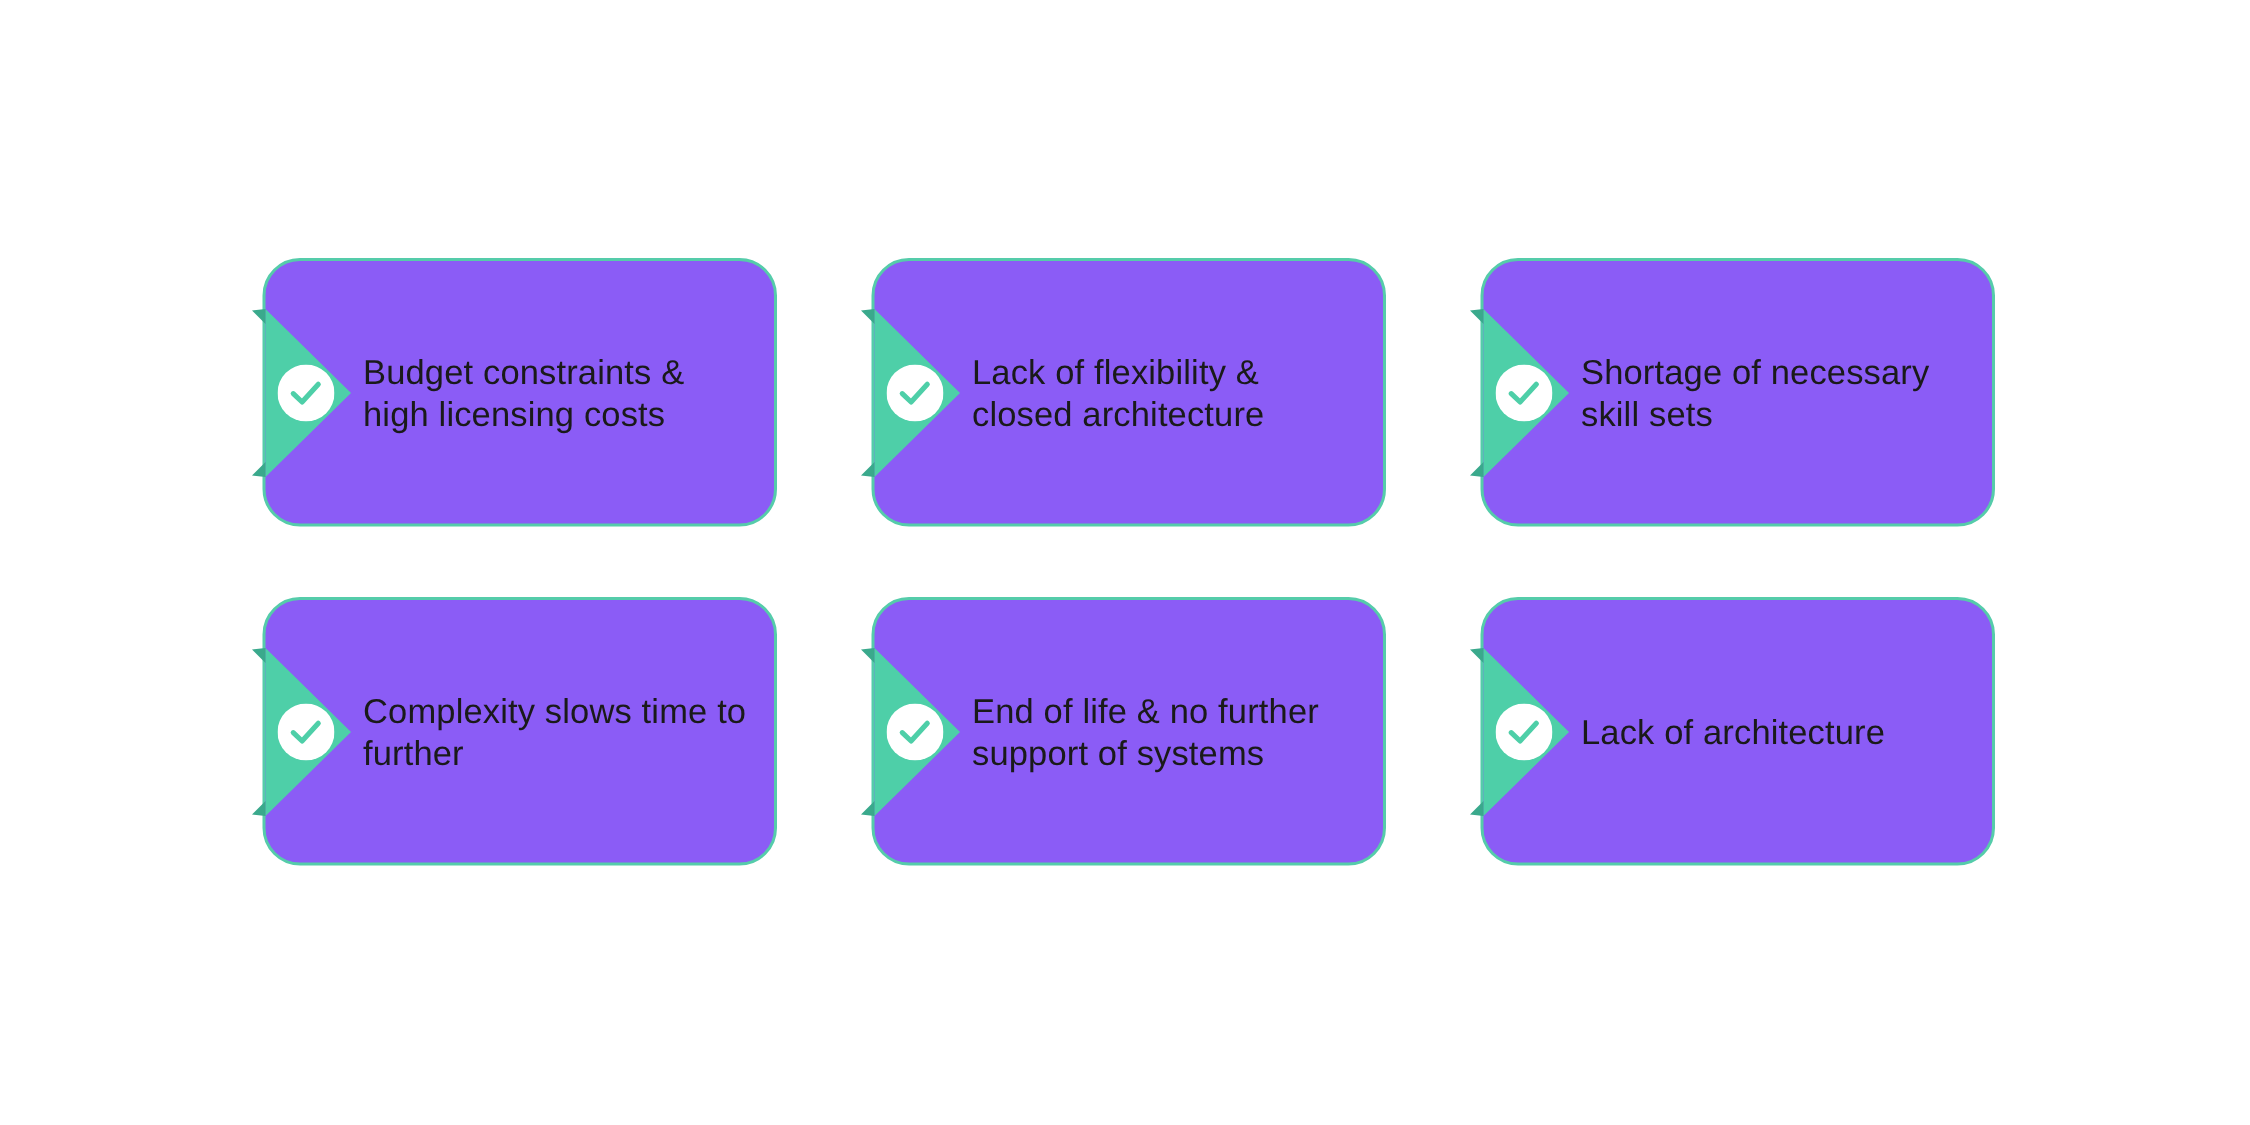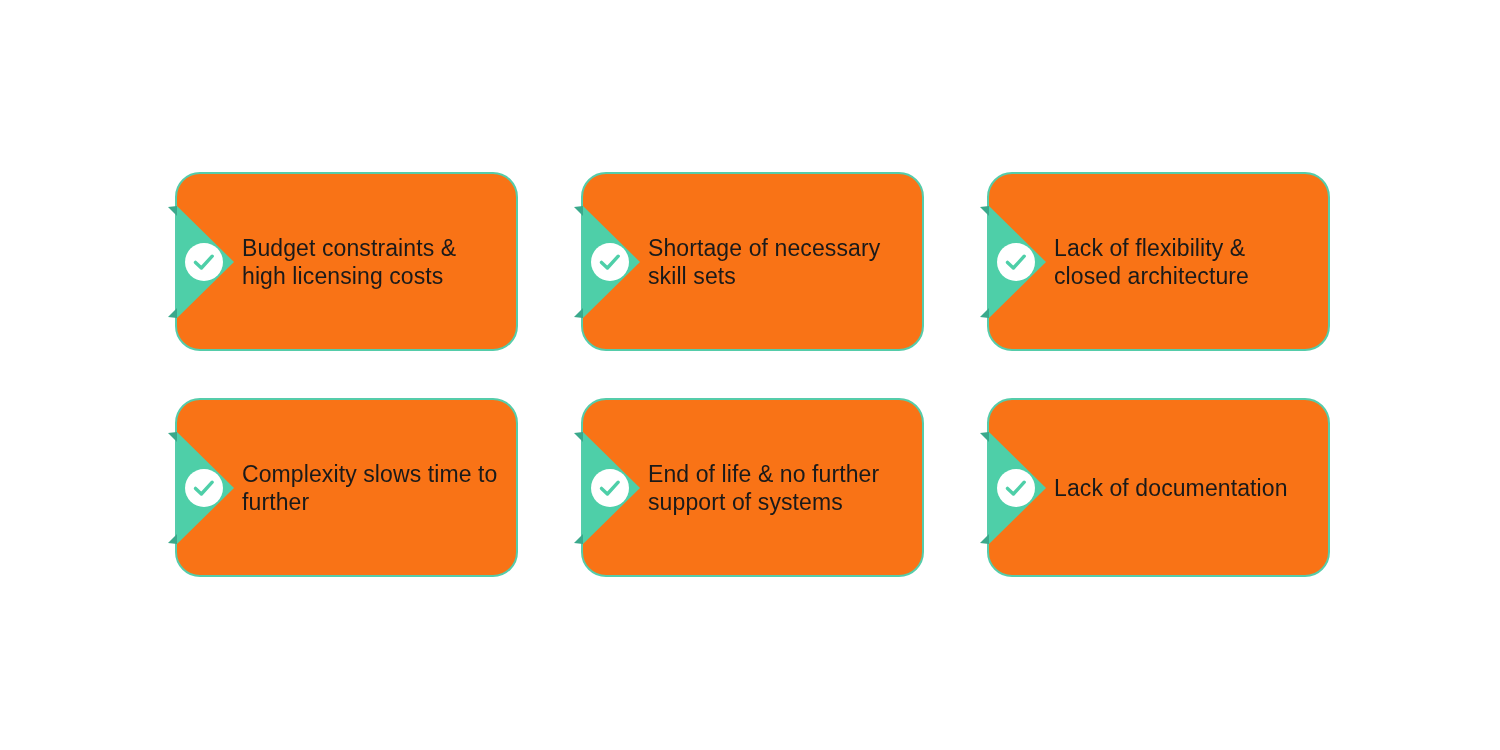--- a/index.html
+++ b/index.html
@@ -34,21 +34,21 @@
     grid-template-rows: repeat(2, 179px);
     column-gap: 63px;
     row-gap: 47px;
   }
 
   .card {
     position: relative;
     width: 343px;
     height: 179px;
     box-sizing: border-box;
-    background: #f97316;
+    background: #8b5cf6;
     border: 2px solid #55ccaa;
     border-radius: 25px;
   }
 
   
   .ribbon {
     position: absolute;
     left: -9px;
     top: 50%;
     transform: translateY(-50%);
@@ -123,54 +123,54 @@
           <polygon points="0,1 9,0 9,10" fill="#3aa98c"></polygon>
           <polygon points="0,111 9,112 9,102" fill="#3aa98c"></polygon>
         </svg>
       </div>
       <div class="check-badge">
         <svg viewBox="0 0 38 38" xmlns="http://www.w3.org/2000/svg" aria-hidden="true">
           <circle cx="19" cy="19" r="19" fill="#ffffff"></circle>
           <path d="M10.5 19.4 L16.4 25 L27.2 13.2" fill="none" stroke="#4ecfa8" stroke-width="3.4" stroke-linecap="round" stroke-linejoin="round"></path>
         </svg>
       </div>
+      <div class="card-text">Lack of flexibility &amp; closed architecture</div>
+    </div>
+
+    <div class="card">
+      <div class="ribbon">
+        <svg viewBox="0 0 66 112" xmlns="http://www.w3.org/2000/svg" aria-hidden="true">
+          <polygon points="9,0 9,112 66,56" fill="#4ecfa8"></polygon>
+          <polygon points="0,1 9,0 9,10" fill="#3aa98c"></polygon>
+          <polygon points="0,111 9,112 9,102" fill="#3aa98c"></polygon>
+        </svg>
+      </div>
+      <div class="check-badge">
+        <svg viewBox="0 0 38 38" xmlns="http://www.w3.org/2000/svg" aria-hidden="true">
+          <circle cx="19" cy="19" r="19" fill="#ffffff"></circle>
+          <path d="M10.5 19.4 L16.4 25 L27.2 13.2" fill="none" stroke="#4ecfa8" stroke-width="3.4" stroke-linecap="round" stroke-linejoin="round"></path>
+        </svg>
+      </div>
       <div class="card-text">Shortage of necessary skill sets</div>
     </div>
 
     <div class="card">
       <div class="ribbon">
         <svg viewBox="0 0 66 112" xmlns="http://www.w3.org/2000/svg" aria-hidden="true">
           <polygon points="9,0 9,112 66,56" fill="#4ecfa8"></polygon>
           <polygon points="0,1 9,0 9,10" fill="#3aa98c"></polygon>
           <polygon points="0,111 9,112 9,102" fill="#3aa98c"></polygon>
         </svg>
       </div>
       <div class="check-badge">
         <svg viewBox="0 0 38 38" xmlns="http://www.w3.org/2000/svg" aria-hidden="true">
           <circle cx="19" cy="19" r="19" fill="#ffffff"></circle>
           <path d="M10.5 19.4 L16.4 25 L27.2 13.2" fill="none" stroke="#4ecfa8" stroke-width="3.4" stroke-linecap="round" stroke-linejoin="round"></path>
         </svg>
       </div>
-      <div class="card-text">Lack of flexibility &amp; closed architecture</div>
-    </div>
-
-    <div class="card">
-      <div class="ribbon">
-        <svg viewBox="0 0 66 112" xmlns="http://www.w3.org/2000/svg" aria-hidden="true">
-          <polygon points="9,0 9,112 66,56" fill="#4ecfa8"></polygon>
-          <polygon points="0,1 9,0 9,10" fill="#3aa98c"></polygon>
-          <polygon points="0,111 9,112 9,102" fill="#3aa98c"></polygon>
-        </svg>
-      </div>
-      <div class="check-badge">
-        <svg viewBox="0 0 38 38" xmlns="http://www.w3.org/2000/svg" aria-hidden="true">
-          <circle cx="19" cy="19" r="19" fill="#ffffff"></circle>
-          <path d="M10.5 19.4 L16.4 25 L27.2 13.2" fill="none" stroke="#4ecfa8" stroke-width="3.4" stroke-linecap="round" stroke-linejoin="round"></path>
-        </svg>
-      </div>
       <div class="card-text">Complexity slows time to further</div>
     </div>
 
     <div class="card">
       <div class="ribbon">
         <svg viewBox="0 0 66 112" xmlns="http://www.w3.org/2000/svg" aria-hidden="true">
           <polygon points="9,0 9,112 66,56" fill="#4ecfa8"></polygon>
           <polygon points="0,1 9,0 9,10" fill="#3aa98c"></polygon>
           <polygon points="0,111 9,112 9,102" fill="#3aa98c"></polygon>
         </svg>
@@ -191,17 +191,17 @@
           <polygon points="0,1 9,0 9,10" fill="#3aa98c"></polygon>
           <polygon points="0,111 9,112 9,102" fill="#3aa98c"></polygon>
         </svg>
       </div>
       <div class="check-badge">
         <svg viewBox="0 0 38 38" xmlns="http://www.w3.org/2000/svg" aria-hidden="true">
           <circle cx="19" cy="19" r="19" fill="#ffffff"></circle>
           <path d="M10.5 19.4 L16.4 25 L27.2 13.2" fill="none" stroke="#4ecfa8" stroke-width="3.4" stroke-linecap="round" stroke-linejoin="round"></path>
         </svg>
       </div>
-      <div class="card-text">Lack of documentation</div>
+      <div class="card-text">Lack of architecture</div>
     </div>
 
   </div>
 </div>
 
 </body></html>

